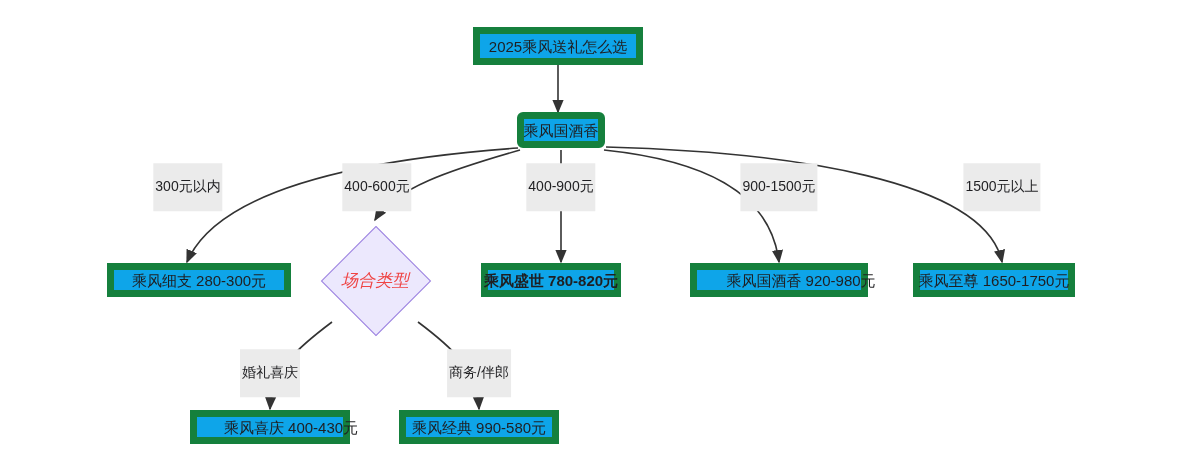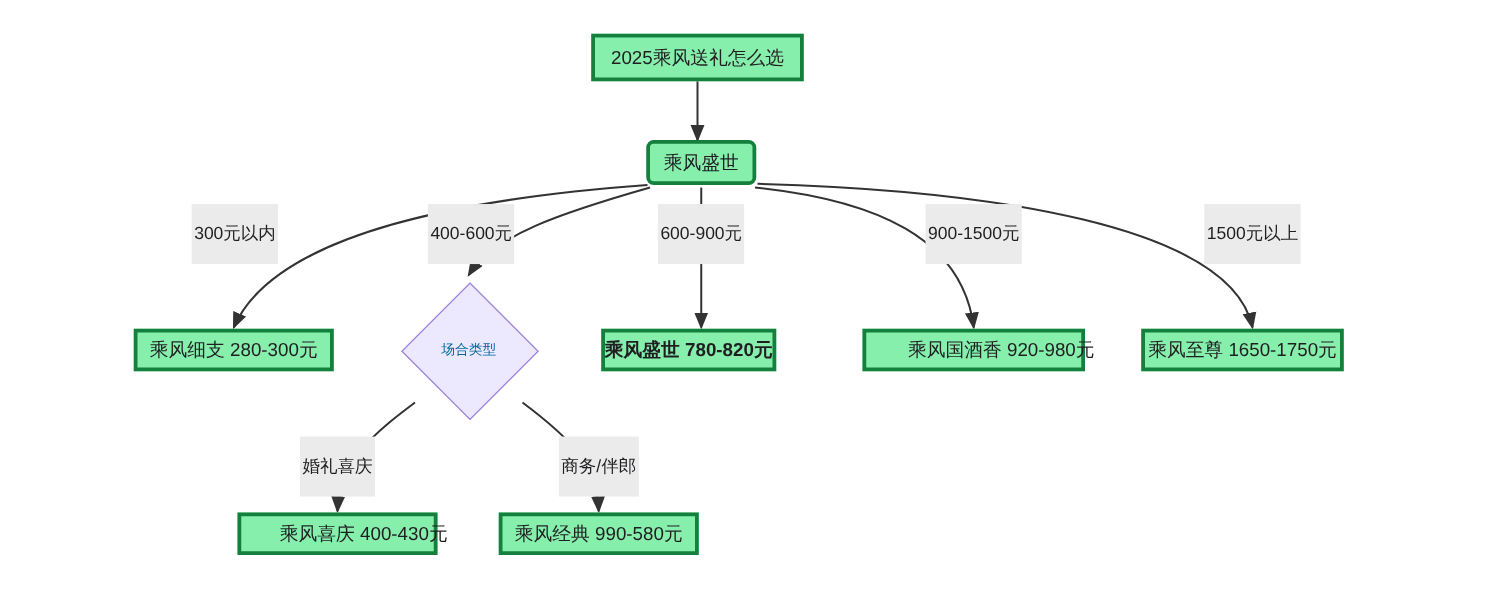--- a/index.html
+++ b/index.html
@@ -23,22 +23,22 @@
     top: 0;
     width: 1200px;
     height: 475px;
   }
   .node {
     position: absolute;
     box-sizing: border-box;
     display: flex;
     align-items: center;
     justify-content: center;
-    background: #86efac;
-    border: 3px solid #15803d;
+    background: #0ea5e9;
+    border: 7px solid #15803d;
     color: #1f1f22;
     font-size: 15px;
     line-height: 1;
     white-space: nowrap;
   }
   .node.rounded {
     border-radius: 6px;
   }
   .node.diamond {
     background: transparent;
@@ -52,23 +52,24 @@
     height: 76px;
     margin-left: -38px;
     margin-top: -38px;
     background: #ECE8FD;
     border: 1px solid #9A7FE0;
     transform: rotate(45deg);
   }
   .diamond-label {
     position: relative;
     z-index: 2;
-    font-size: 11px;
-    color: #0369a1;
+    font-size: 17px;
+    color: #ef4444;
     white-space: nowrap;
+    font-style: italic;
   }
   .edge-label {
     position: absolute;
     box-sizing: border-box;
     background: #EBEBEB;
     color: #1f1f22;
     font-size: 14px;
     line-height: 1.25;
     padding: 15px 2px;
     white-space: nowrap;
@@ -96,23 +97,23 @@
         <path d="M 332 322 C 300 346 272 368 270 409" fill="none" stroke="#333333" stroke-width="1.6" marker-end="url(#arrowhead)"></path>
         <path d="M 418 322 C 450 346 477 368 479 409" fill="none" stroke="#333333" stroke-width="1.6" marker-end="url(#arrowhead)"></path>
       </g>
   </svg>
 
   <div id="node-layer">
       <div class="node" style="left: 473px; top: 27px; width: 170px; height: 38px;">
         <span>2025乘风送礼怎么选</span>
       </div>
       <div class="node rounded" style="left: 517px; top: 112px; width: 88px; height: 36px;">
-        <span>乘风盛世</span>
+        <span>乘风国酒香</span>
       </div>
-      <div class="node" style="left: 107px; top: 263px; width: 160px; height: 34px;">
+      <div class="node" style="left: 107px; top: 263px; width: 184px; height: 34px;">
         <span>乘风细支 280-300元</span>
       </div>
       <div class="node diamond" style="left: 316px; top: 221px; width: 118px; height: 118px;">
         <div class="diamond-shape"></div>
         <span class="diamond-label">场合类型</span>
       </div>
       <div class="node" style="left: 481px; top: 263px; width: 140px; height: 34px; font-weight: bold;">
         <span>乘风盛世 780-820元</span>
       </div>
       <div class="node" style="left: 690px; top: 263px; width: 178px; height: 34px; padding-left: 44px;">
@@ -124,20 +125,20 @@
       <div class="node" style="left: 190px; top: 410px; width: 160px; height: 34px; padding-left: 42px;">
         <span>乘风喜庆 400-430元</span>
       </div>
       <div class="node" style="left: 399px; top: 410px; width: 160px; height: 34px;">
         <span>乘风经典 990-580元</span>
       </div>
     </div>
   <div id="label-layer">
       <div class="edge-label" style="left: 188px; top: 187px;">300元以内</div>
       <div class="edge-label" style="left: 377px; top: 187px; text-align: center;">400-600元</div>
-      <div class="edge-label" style="left: 561px; top: 187px;">600-900元</div>
+      <div class="edge-label" style="left: 561px; top: 187px;">400-900元</div>
       <div class="edge-label" style="left: 779px; top: 187px;">900-1500元</div>
       <div class="edge-label" style="left: 1002px; top: 187px;">1500元以上</div>
       <div class="edge-label" style="left: 270px; top: 373px;">婚礼喜庆</div>
       <div class="edge-label" style="left: 479px; top: 373px;">商务/伴郎</div>
     </div>
 
 </div>
 
 </body></html>

